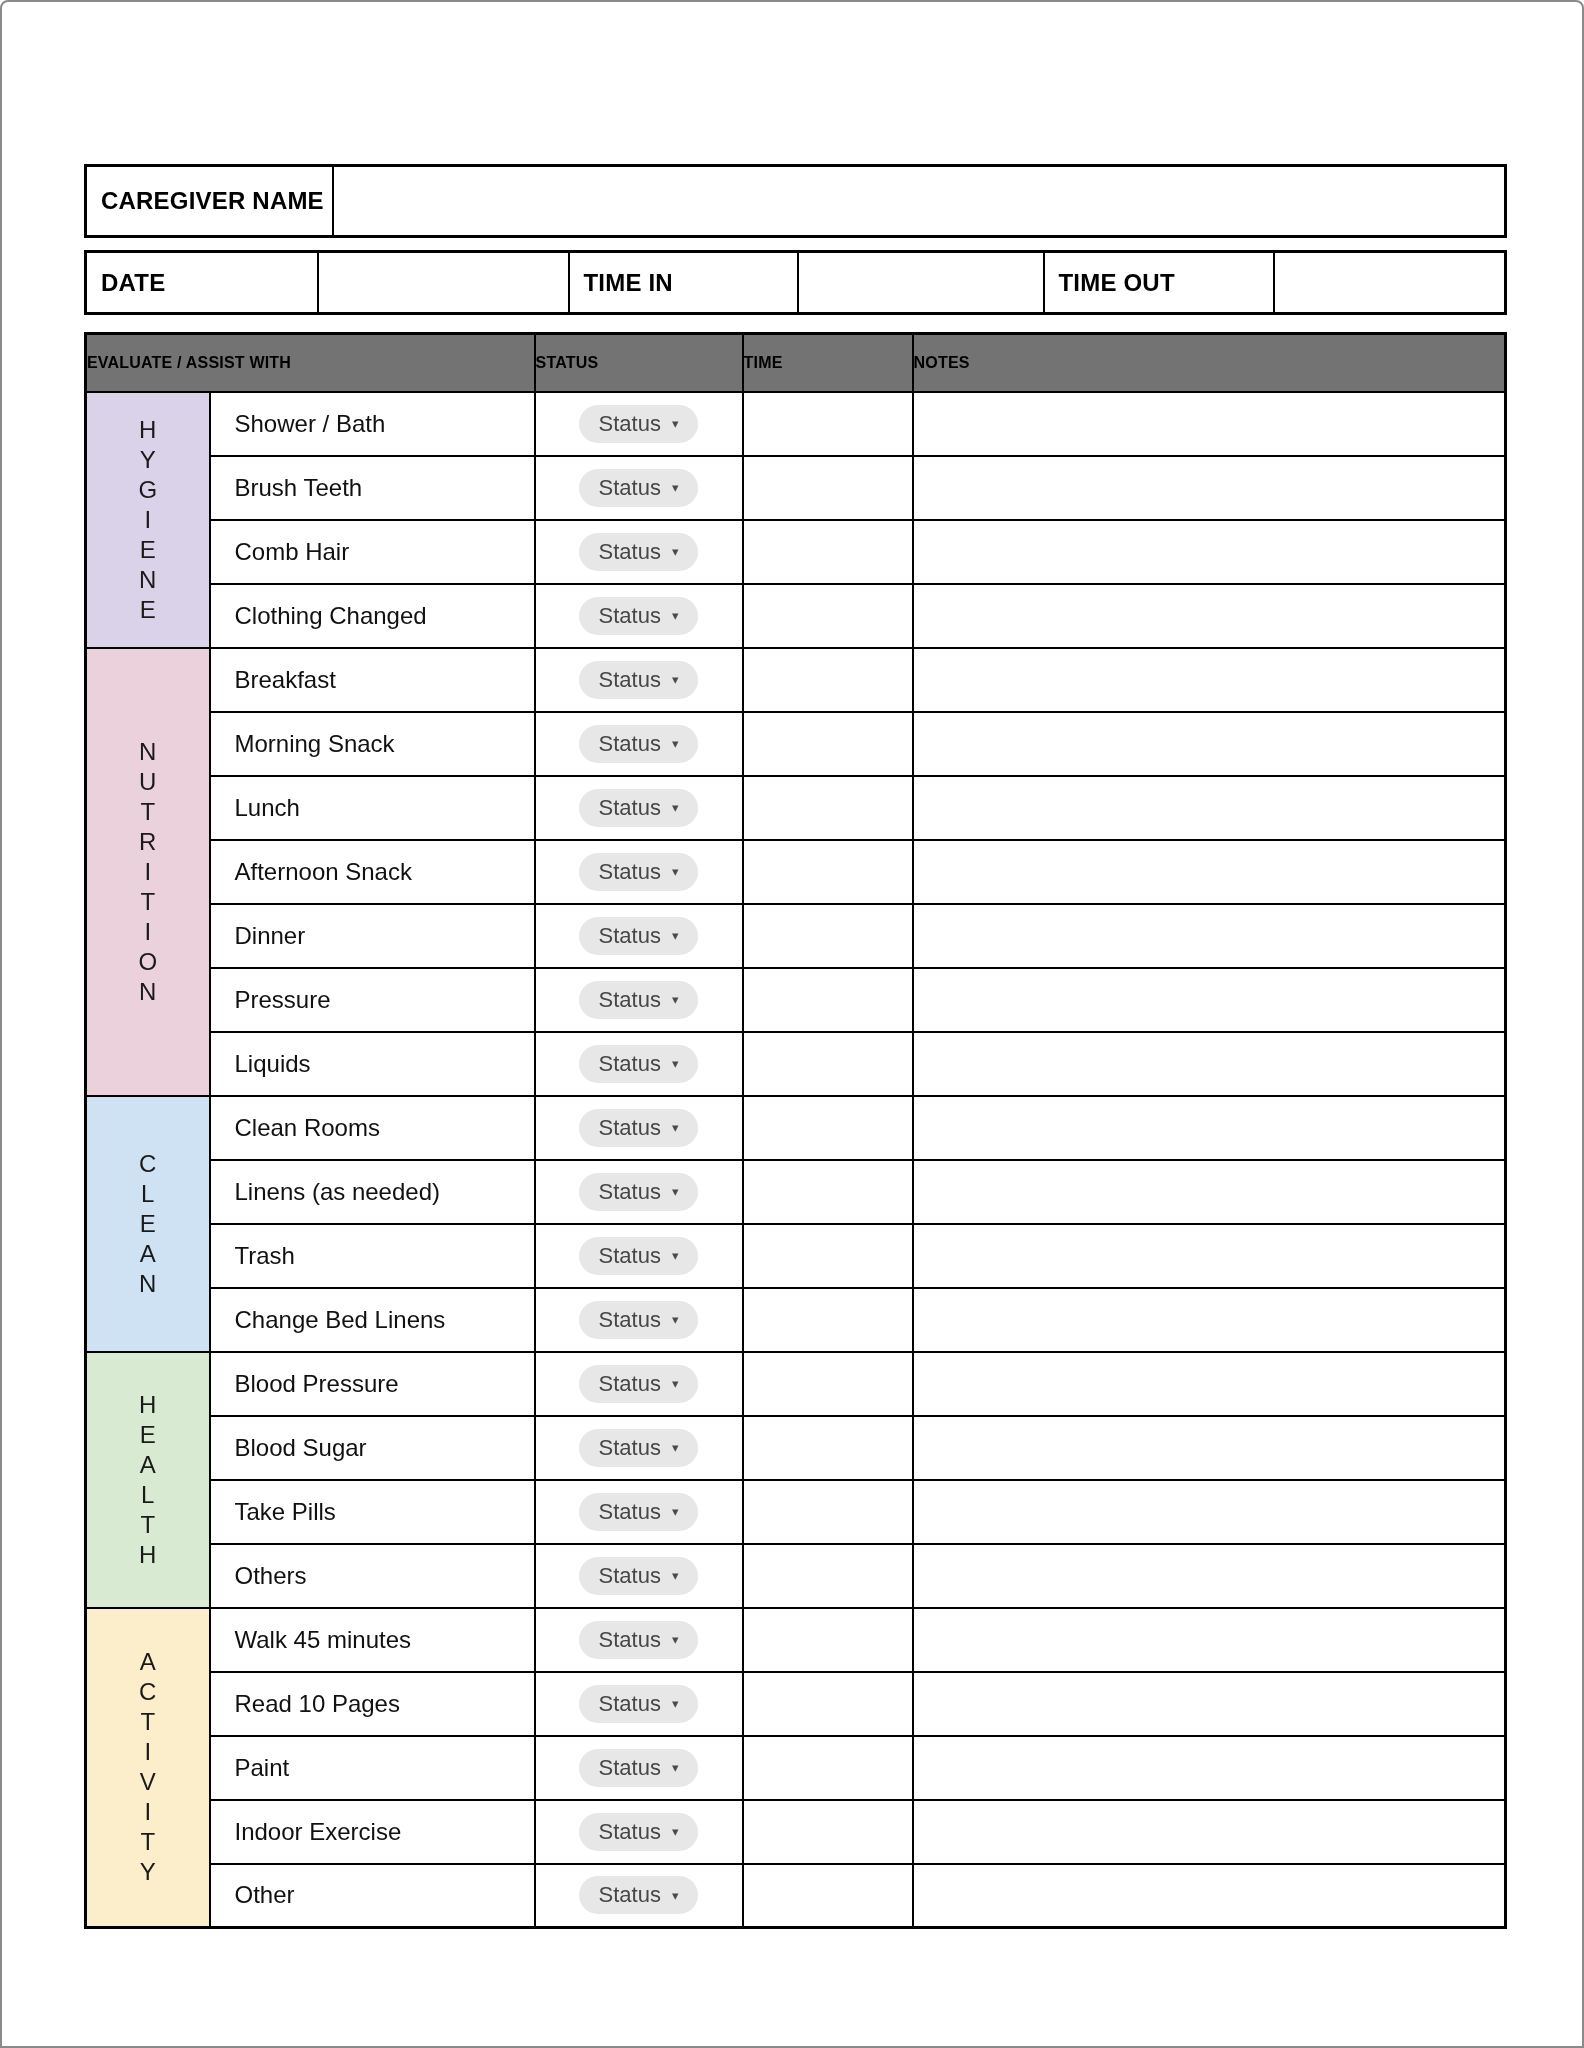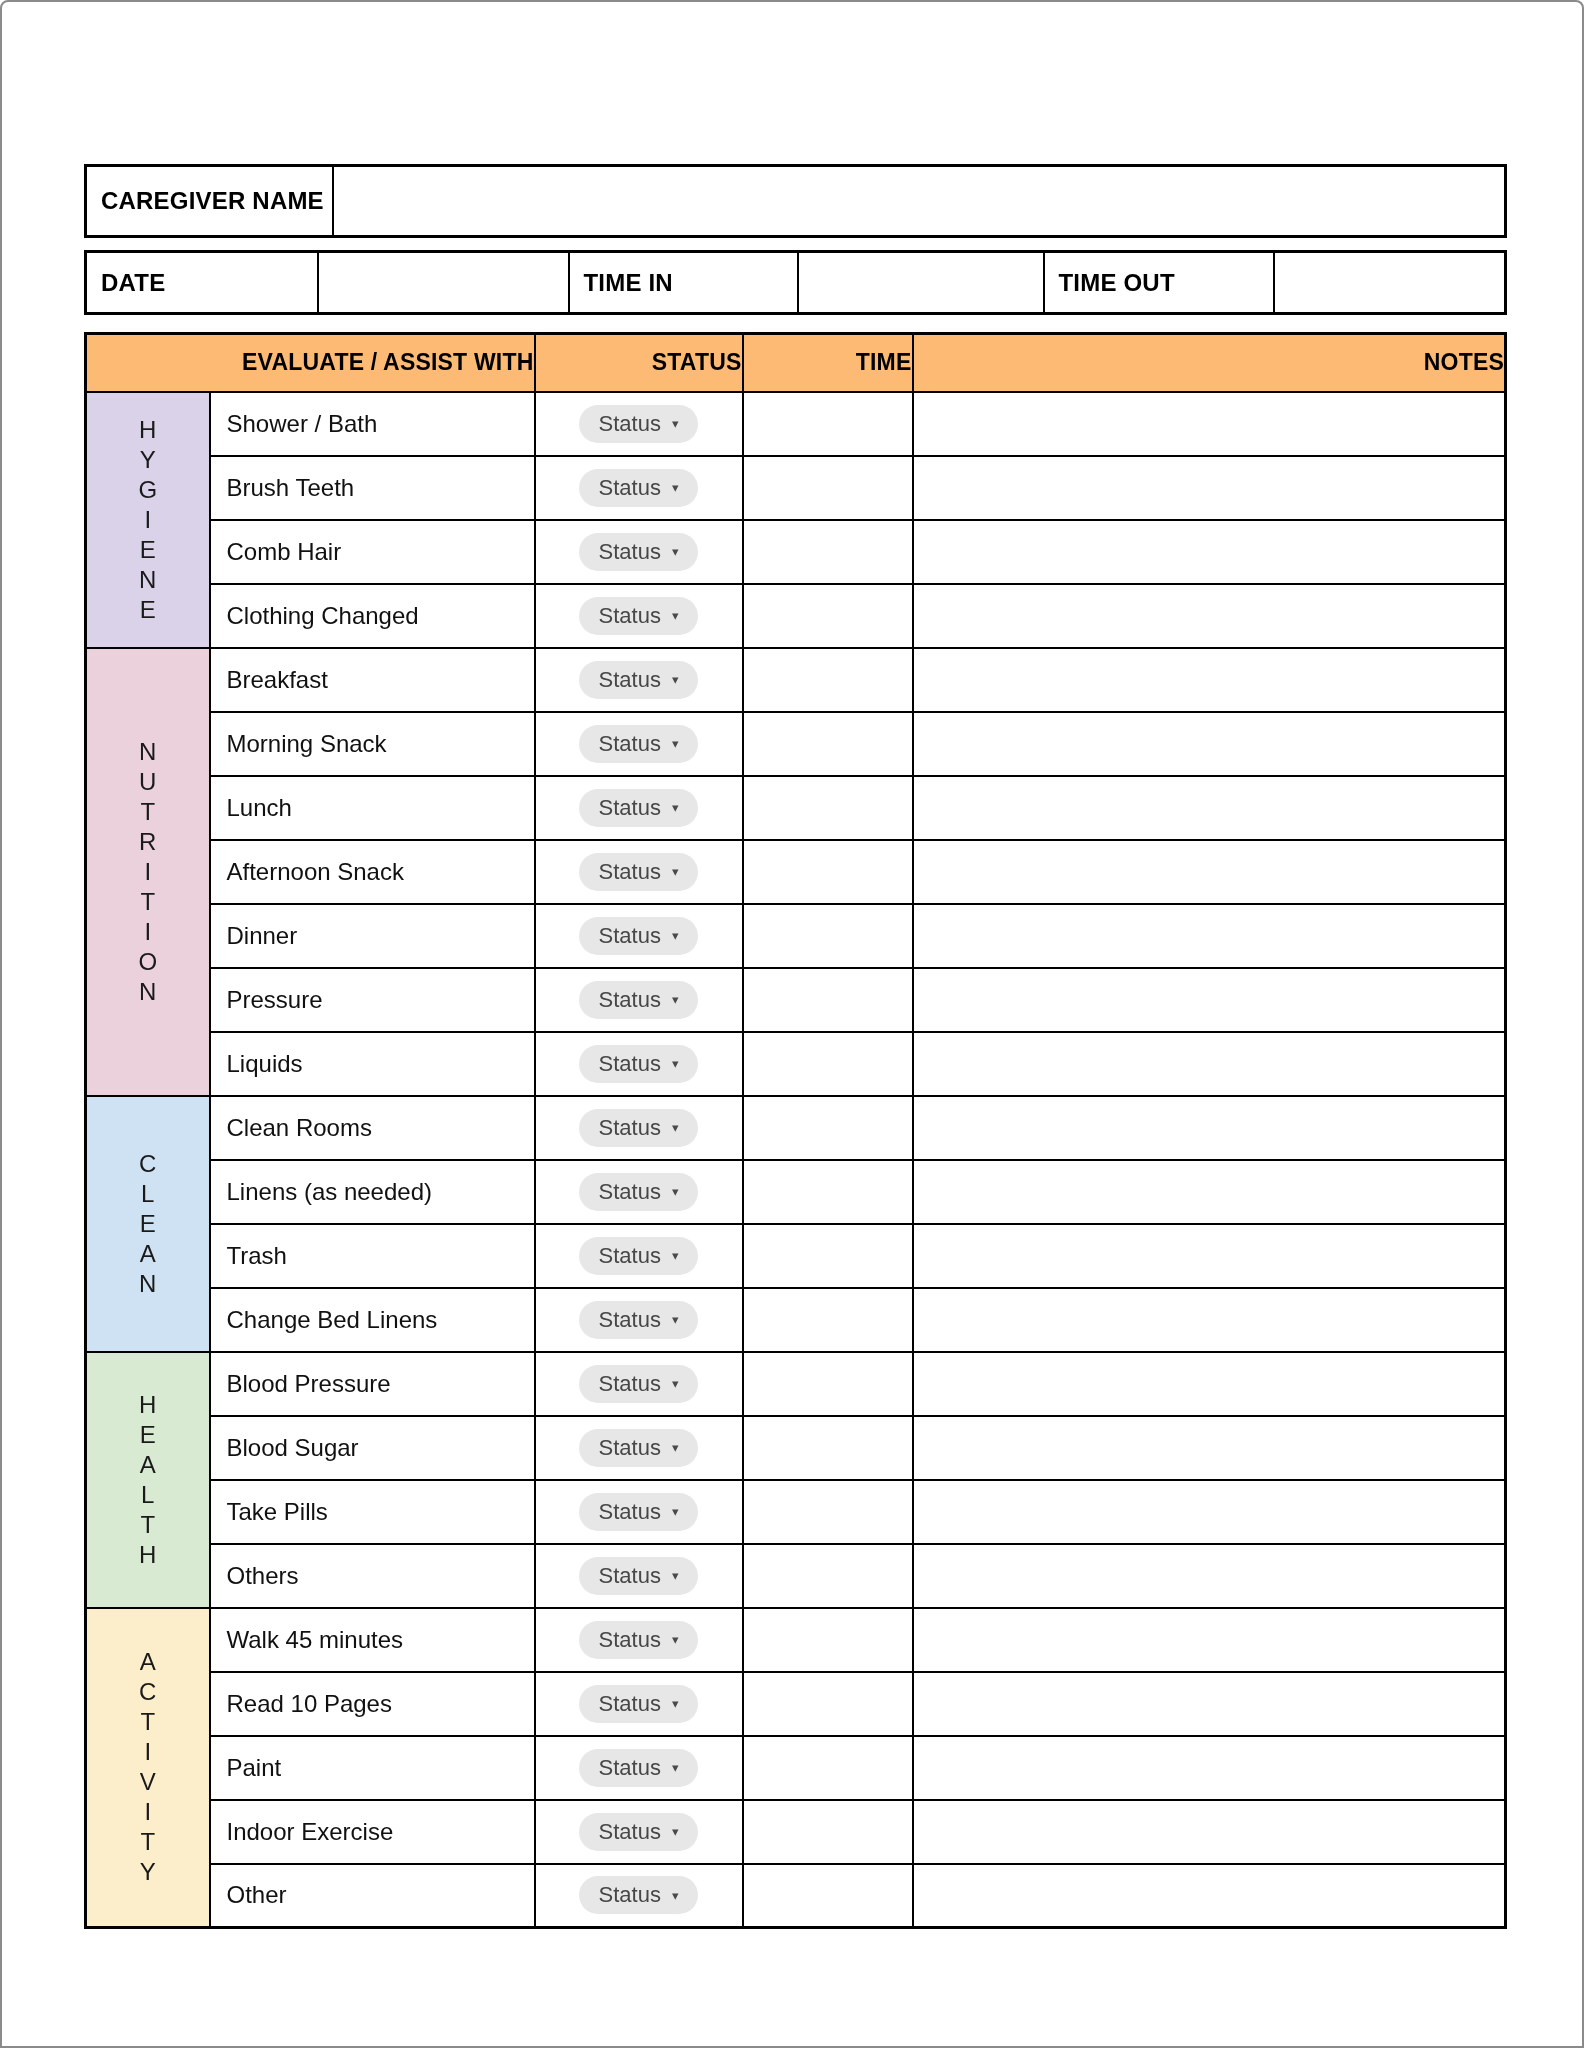--- a/index.html
+++ b/index.html
@@ -28,25 +28,25 @@
   .tbl-datetime  { top:248px; }
   .tbl-main      { top:330px; }
   .tbl-caregiver tr { height:71px; }
   .tbl-datetime tr  { height:62px; }
   .lbl {
     font-weight:bold; font-size:24px; text-align:left;
     padding-left:14px; letter-spacing:0.2px; white-space:nowrap;
   }
   .tbl-main thead tr { height:58px; }
   .tbl-main thead th {
-    background:#fdba74; font-weight:bold; font-size:23px;
-    text-align:right; letter-spacing:0.2px;
+    background:#737373; font-weight:bold; font-size:16px;
+    text-align:left; letter-spacing:0.2px;
   }
   .tbl-main tbody tr { height:64px; }
-  .task-cell { font-size:24px; padding-left:16px; color:#111; text-align:left; }
+  .task-cell { font-size:24px; padding-left:24px; color:#111; text-align:left; }
   .cat-cell { text-align:center; }
   .vert {
     white-space: pre-line; text-align:center;
     font-size:24px; line-height:30px; color:#1a1a1a;
   }
   .status-cell, .time-cell, .notes-cell { background:#fff; }
   .pill {
     display:flex; align-items:center; justify-content:center;
     width:fit-content; margin:0 auto;
     height:38px; padding:0 20px;

